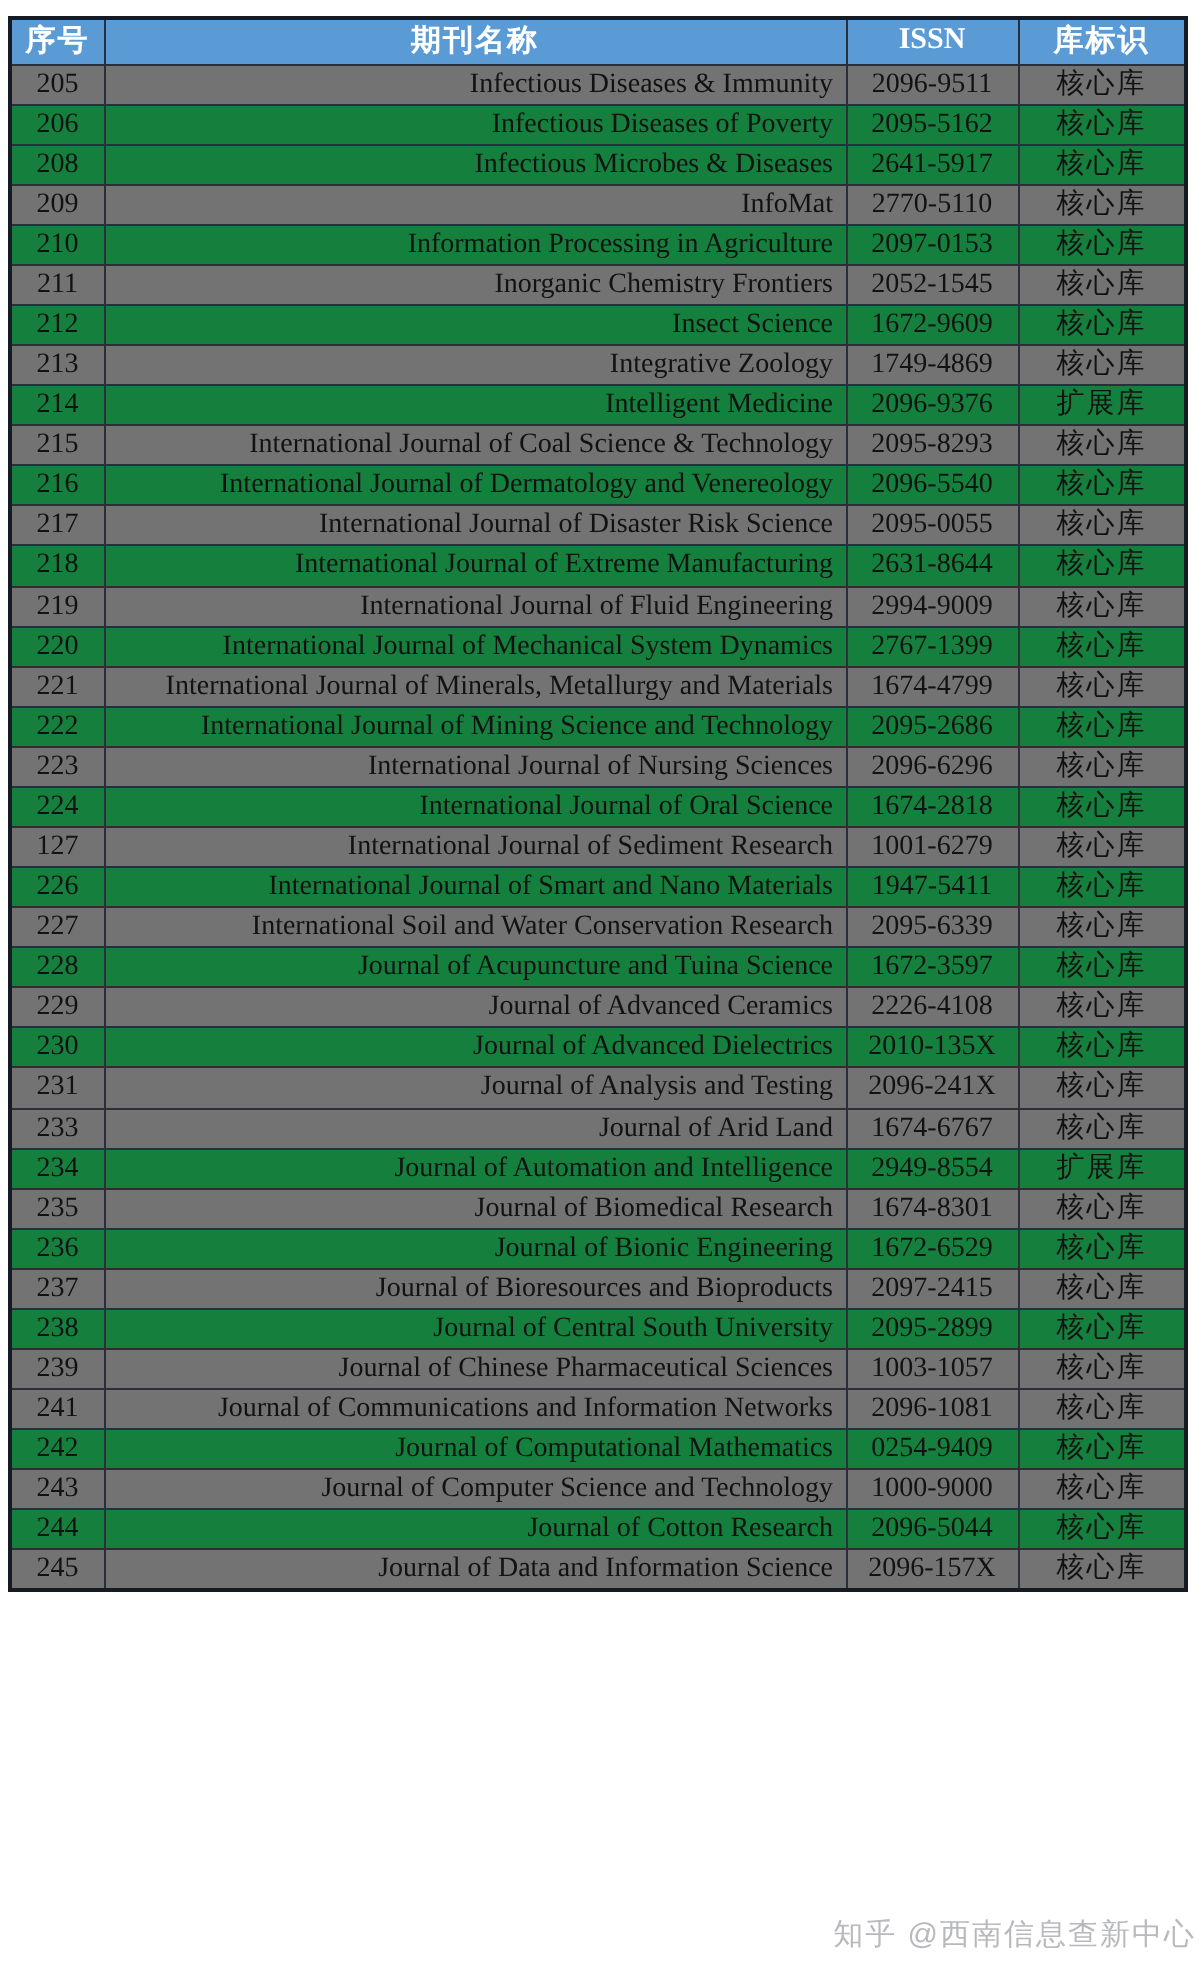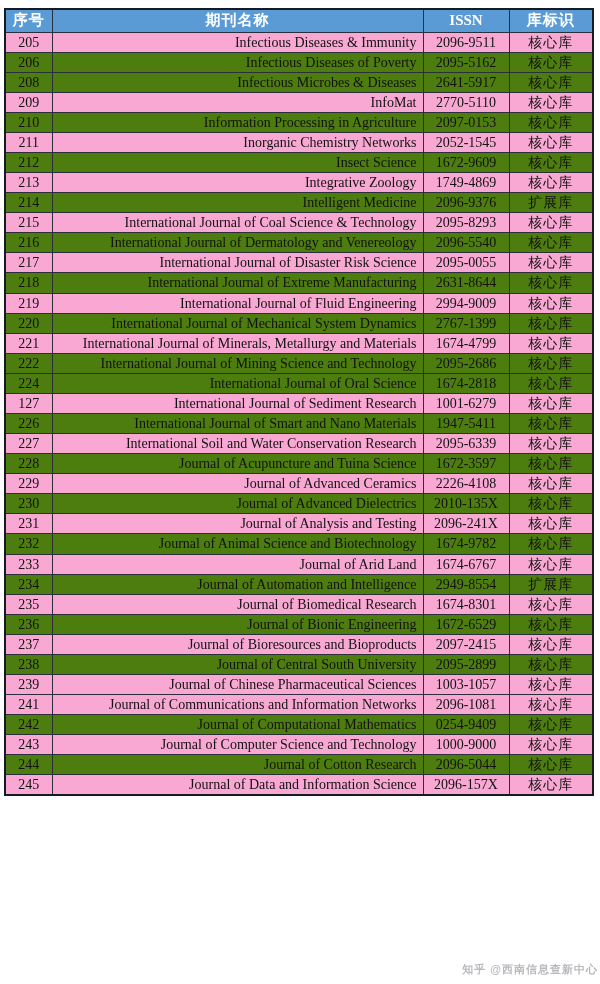--- a/index.html
+++ b/index.html
@@ -46,29 +46,29 @@
     font-size: 14px;
     color: #121212;
     height: 20px;
     padding: 1px 4px;
     line-height: 1.22;
   }
   td.num  { text-align: center; }
   td.name { text-align: right; padding-left: 8px; padding-right: 6px; }
   td.issn { text-align: center; }
   td.tier { text-align: center; font-size: 14px; letter-spacing: 1px; }
-  tr.shaded { background: #f9a8d4; margin-left: 23px; }
-  tr.plain  { background: #4d7c0f; }
+  tr.shaded { background: #737373; margin-left: 23px; }
+  tr.plain  { background: #15803d; }
   .watermark {
     position: absolute;
     right: 2px;
     bottom: 7px;
     font-family: "Liberation Sans", sans-serif;
-    font-size: 11px;
-    font-weight: bold;
+    font-size: 15px;
+    font-weight: normal;
     color: rgba(125, 128, 134, 0.55);
     letter-spacing: 1px;
     white-space: nowrap;
     pointer-events: none;
   }
 </style>
 </head>
 <body>
 
 <div class="page">
@@ -113,21 +113,21 @@
           <td class="tier">核心库</td>
         </tr>
         <tr class="plain">
           <td class="num">210</td>
           <td class="name">Information Processing in Agriculture</td>
           <td class="issn">2097-0153</td>
           <td class="tier">核心库</td>
         </tr>
         <tr class="shaded">
           <td class="num">211</td>
-          <td class="name">Inorganic Chemistry Networks</td>
+          <td class="name">Inorganic Chemistry Frontiers</td>
           <td class="issn">2052-1545</td>
           <td class="tier">核心库</td>
         </tr>
         <tr class="plain">
           <td class="num">212</td>
           <td class="name">Insect Science</td>
           <td class="issn">1672-9609</td>
           <td class="tier">核心库</td>
         </tr>
         <tr class="shaded">
@@ -183,20 +183,26 @@
           <td class="name">International Journal of Minerals, Metallurgy and Materials</td>
           <td class="issn">1674-4799</td>
           <td class="tier">核心库</td>
         </tr>
         <tr class="plain">
           <td class="num">222</td>
           <td class="name">International Journal of Mining Science and Technology</td>
           <td class="issn">2095-2686</td>
           <td class="tier">核心库</td>
         </tr>
+        <tr class="shaded">
+          <td class="num">223</td>
+          <td class="name">International Journal of Nursing Sciences</td>
+          <td class="issn">2096-6296</td>
+          <td class="tier">核心库</td>
+        </tr>
         <tr class="plain">
           <td class="num">224</td>
           <td class="name">International Journal of Oral Science</td>
           <td class="issn">1674-2818</td>
           <td class="tier">核心库</td>
         </tr>
         <tr class="shaded">
           <td class="num">127</td>
           <td class="name">International Journal of Sediment Research</td>
           <td class="issn">1001-6279</td>
@@ -229,26 +235,20 @@
         <tr class="plain">
           <td class="num">230</td>
           <td class="name">Journal of Advanced Dielectrics</td>
           <td class="issn">2010-135X</td>
           <td class="tier">核心库</td>
         </tr>
         <tr class="shaded">
           <td class="num">231</td>
           <td class="name">Journal of Analysis and Testing</td>
           <td class="issn">2096-241X</td>
-          <td class="tier">核心库</td>
-        </tr>
-        <tr class="plain">
-          <td class="num">232</td>
-          <td class="name">Journal of Animal Science and Biotechnology</td>
-          <td class="issn">1674-9782</td>
           <td class="tier">核心库</td>
         </tr>
         <tr class="shaded">
           <td class="num">233</td>
           <td class="name">Journal of Arid Land</td>
           <td class="issn">1674-6767</td>
           <td class="tier">核心库</td>
         </tr>
         <tr class="plain">
           <td class="num">234</td>

